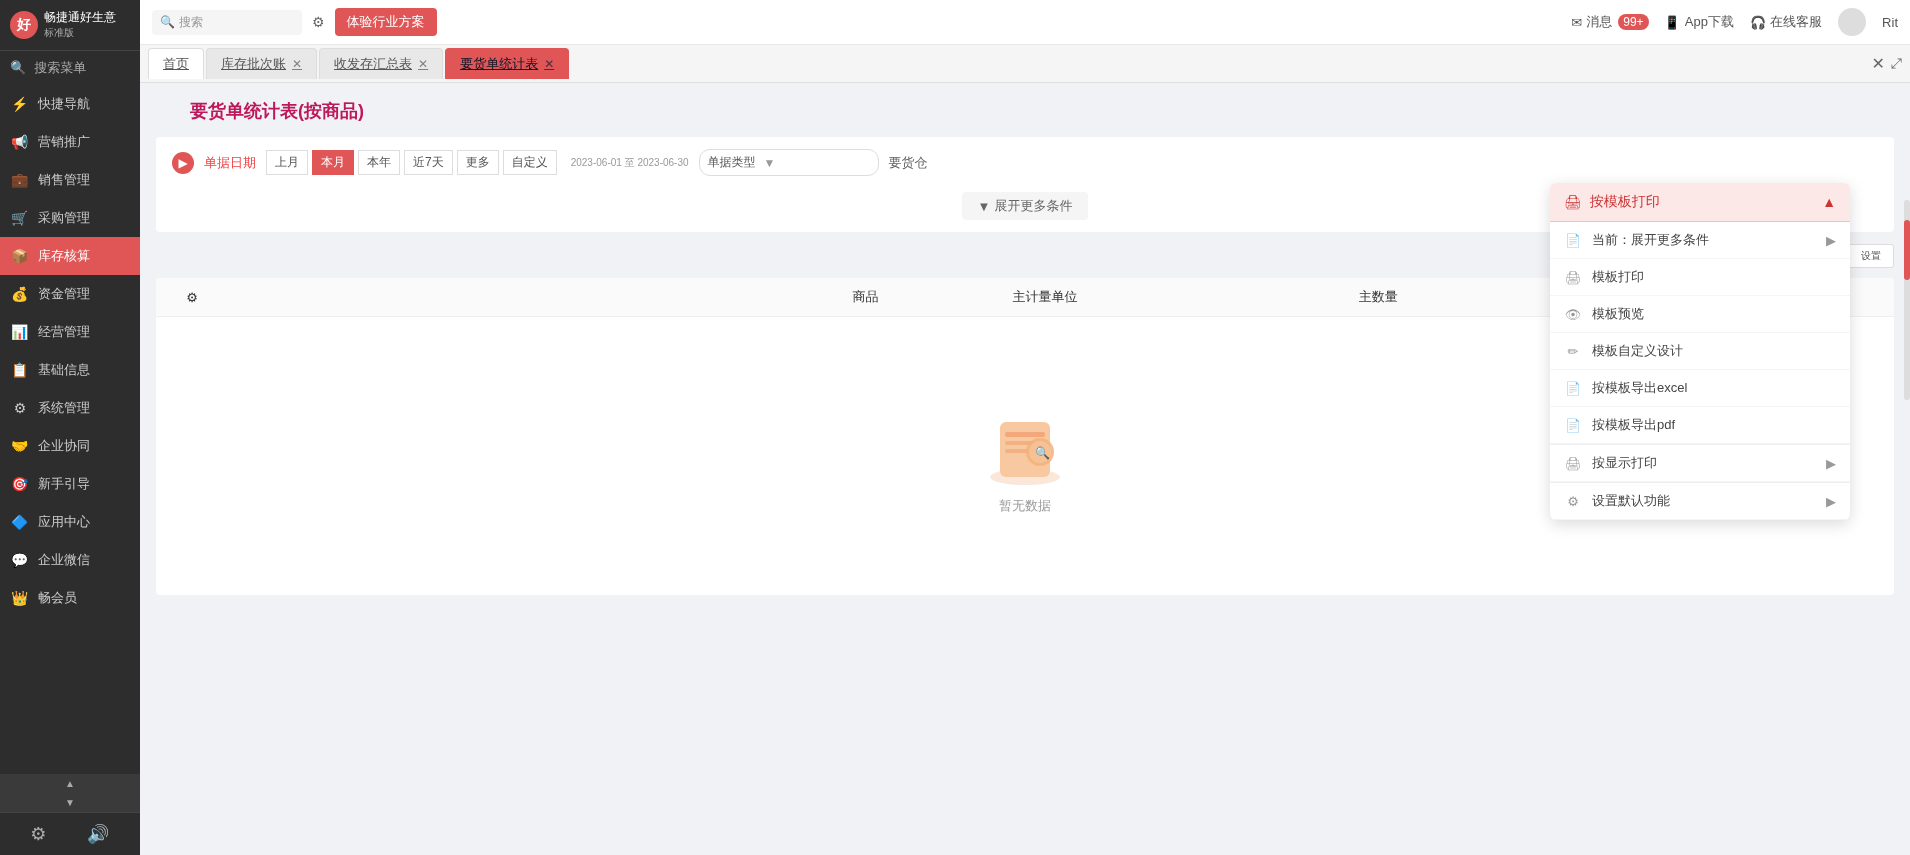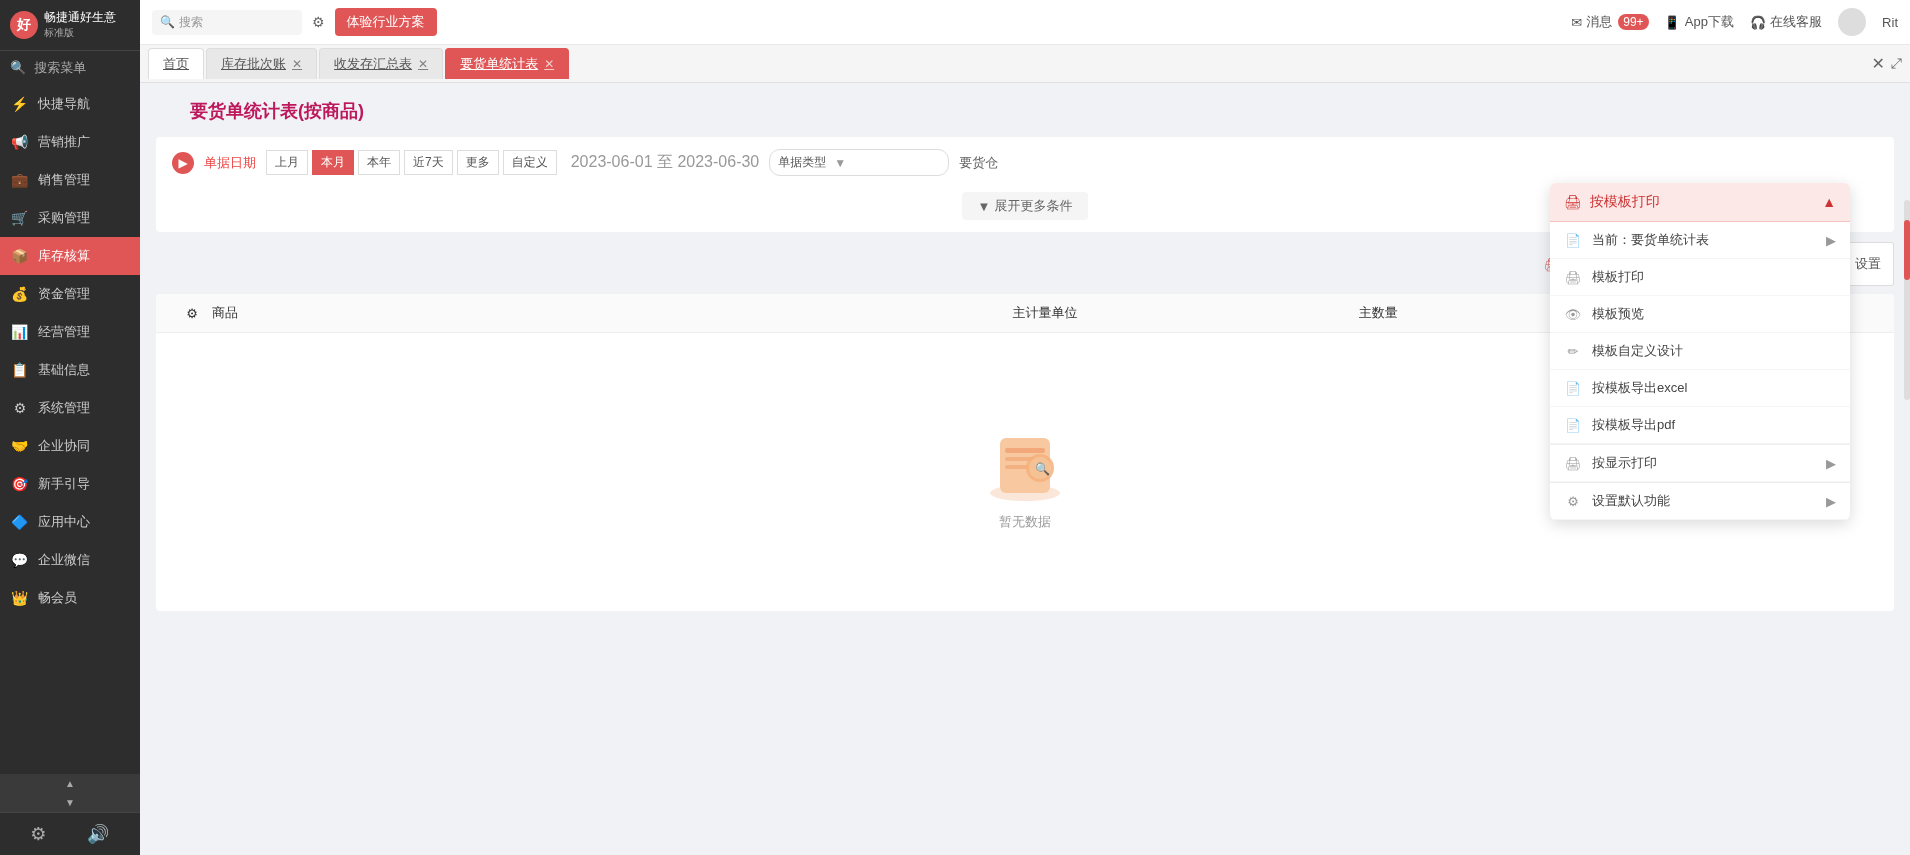--- a/index.html
+++ b/index.html
@@ -162,21 +162,21 @@
       cursor: pointer;
       font-size: 13px;
       color: #555;
       background: #e8e8e8;
       border: 1px solid #ddd;
       border-bottom: none;
       gap: 6px;
       white-space: nowrap;
       text-decoration: underline;
     }
-    .tab.active { background: #e05555; color: #ffffff; border-color: #e05555; text-align: right; }
+    .tab.active { background: #e05555; color: #0f172a; border-color: #e05555; text-align: right; }
     .tab .tab-close { font-size: 12px; opacity: 0.7; }
     .tab.home { background: #fff; border-color: #ddd; }
 
     .tabbar-right { margin-left: auto; display: flex; align-items: center; gap: 6px; }
     .tabbar-close-btn { background: none; border: none; font-size: 16px; cursor: pointer; color: #666; }
     .tabbar-expand-btn { background: none; border: none; font-size: 14px; cursor: pointer; color: #666; }
 
     
     .page-content {
       flex: 1;
@@ -223,21 +223,21 @@
     .date-btn {
       padding: 3px 8px;
       border: 1px solid #ddd;
       border-radius: 0;
       cursor: pointer;
       font-size: 12px;
       color: #555;
       background: white;
     }
     .date-btn.active { background: #e05555; color: white; border-color: #e05555; }
-    .date-range { font-size: 16px; color: #999; margin-left: 4px; }
+    .date-range { font-size: 10px; color: #999; margin-left: 4px; }
 
     .filter-select {
       display: flex;
       align-items: center;
       border: 1px solid #ddd;
       border-radius: 11px;
       padding: 4px 8px;
       font-size: 12px;
       color: #555;
       background: white;
@@ -315,23 +315,23 @@
       border-radius: 3px;
       padding: 5px 16px;
       cursor: pointer;
       font-size: 13px;
     }
     .btn-settings {
       background: white;
       color: #555;
       border: 1px solid #ddd;
       border-radius: 3px;
-      padding: 12px 12px;
-      cursor: pointer;
-      font-size: 13px;
+      padding: 4px 12px;
+      cursor: pointer;
+      font-size: 10px;
     }
     .btn-more {
       color: #666;
       background: none;
       border: none;
       cursor: pointer;
       font-size: 16px;
     }
 
     
@@ -345,21 +345,21 @@
       align-items: center;
       background: #fafafa;
       border-bottom: 1px solid #eee;
       padding: 10px 16px;
       color: #333;
       font-weight: 500;
       font-size: 13px;
     }
     .th { flex: 1; text-align: center; }
     .th-checkbox { width: 40px; flex: none; }
-    .th-product { flex: 2; text-align: left; font-family: Liberation Mono, monospace; }
+    .th-product { flex: 2; text-align: right; font-family: Liberation Mono, monospace; }
 
     .table-empty {
       display: flex;
       flex-direction: column;
       align-items: center;
       justify-content: center;
       padding: 80px 0;
       color: #999;
     }
     .print-dropdown {
@@ -642,21 +642,21 @@
         <div class="header-left">
           <span>🖨</span>
           <span>按模板打印</span>
         </div>
         <span class="chevron-up">▲</span>
       </div>
 
       <div class="dropdown-item has-arrow">
         <div class="item-content">
           <span class="item-icon">📄</span>
-          <span>当前：要货单统计表</span>
+          <span>当前：展开更多条件</span>
         </div>
         <span class="item-arrow">▶</span>
       </div>
 
       <div id="dropdown-items-container">
           <div class="dropdown-item">
       <span class="item-icon">🖨</span>
       <span>模板打印</span>
     </div>
           <div class="dropdown-item">

